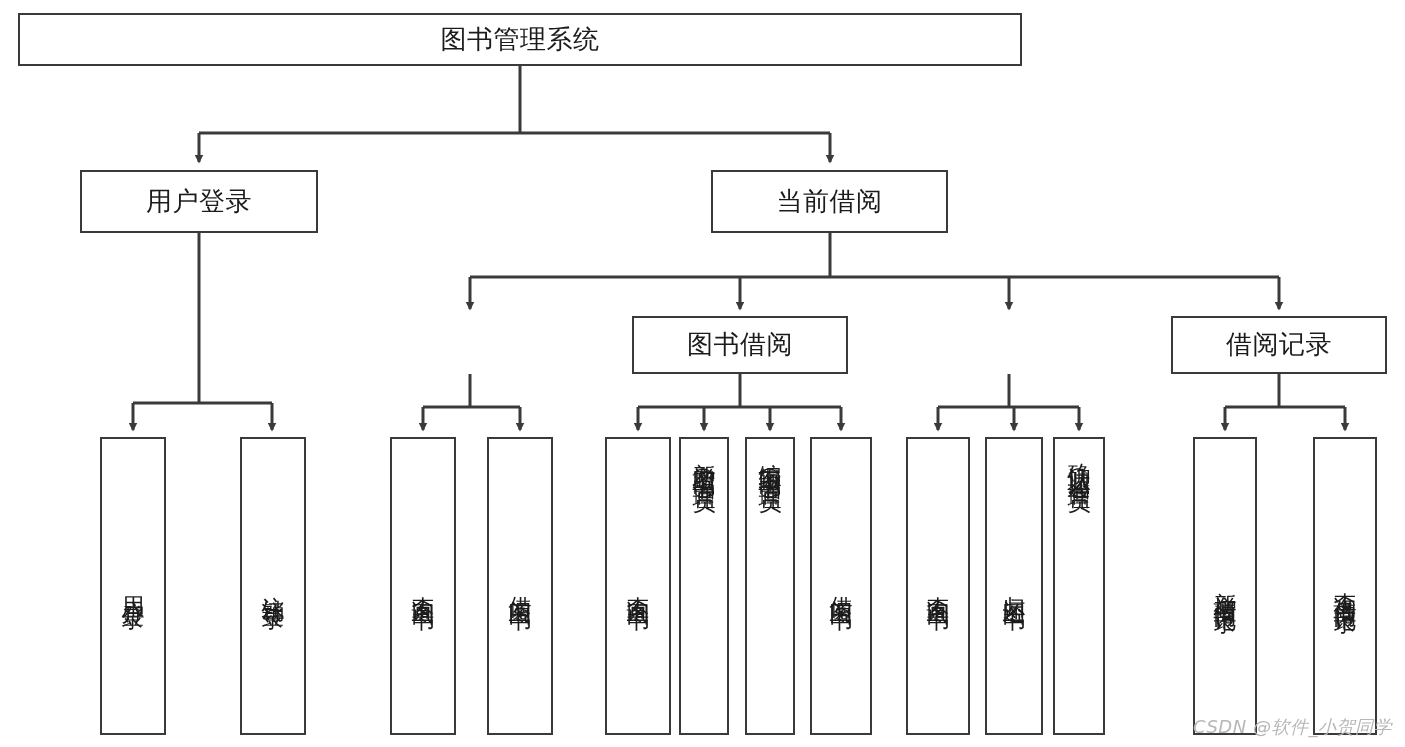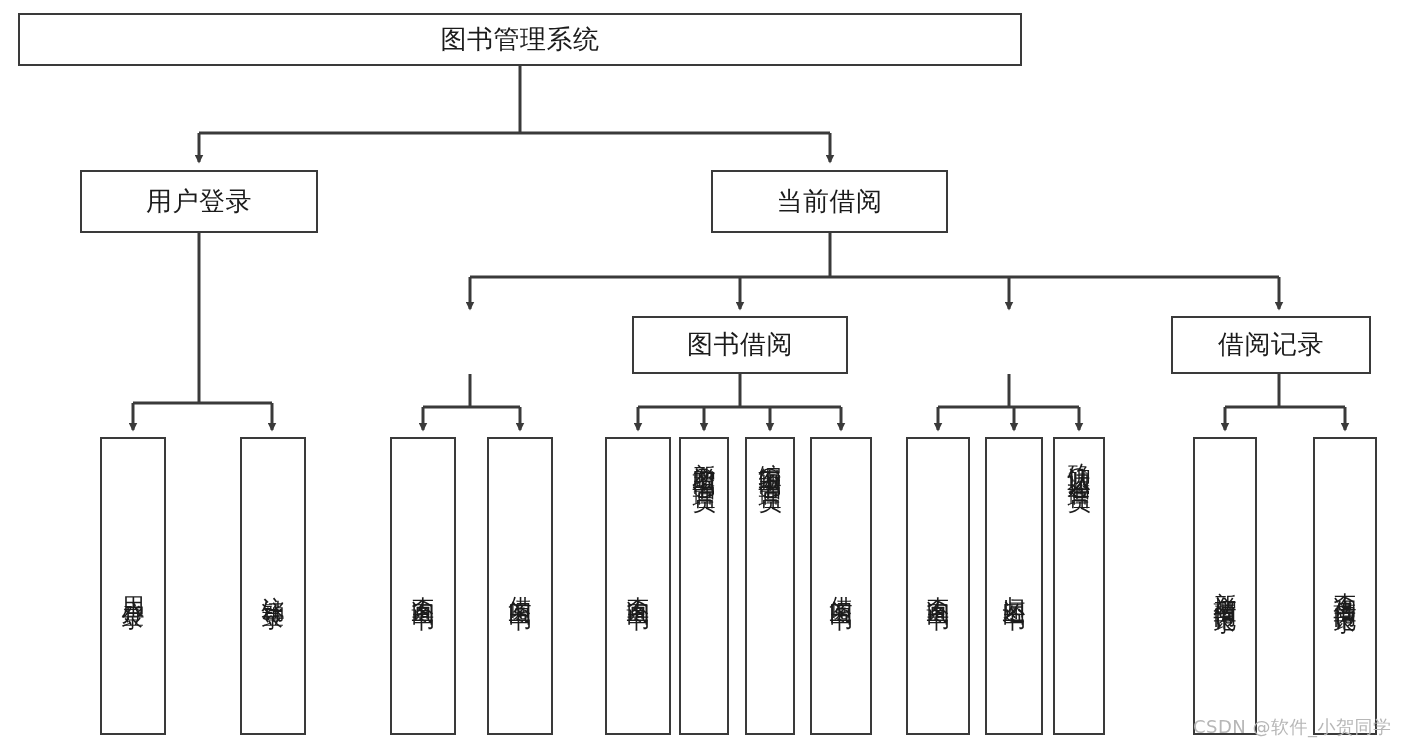--- a/index.html
+++ b/index.html
@@ -60,20 +60,21 @@
   .node.vertical.centered {
     align-items: center;
     padding-top: 0;
   }
   .watermark {
     position: absolute;
     font-size: 18px;
     color: #b7b7b7;
     white-space: nowrap;
     letter-spacing: 0.5px;
+    font-style: italic;
   }
 </style>
 </head>
 <body>
 
 <div id="canvas">
 
   <svg class="edges" viewBox="0 0 1405 747">
     <defs>
       <marker id="arrow" markerWidth="9" markerHeight="9" refX="7.5" refY="4.5" orient="auto" markerUnits="userSpaceOnUse">
@@ -131,21 +132,21 @@
   <div class="node horizontal" style="left:80px; top:170px; width:238px; height:63px;">
     <span class="label">用户登录</span>
   </div>
   <div class="node horizontal" style="left:711px; top:170px; width:237px; height:63px;">
     <span class="label">当前借阅</span>
   </div>
 
   <div class="node horizontal" style="left:632px; top:316px; width:216px; height:58px;">
     <span class="label">图书借阅</span>
   </div>
-  <div class="node horizontal" style="left:1171px; top:316px; width:200px; height:58px;">
+  <div class="node horizontal" style="left:1171px; top:316px; width:216px; height:58px;">
     <span class="label">借阅记录</span>
   </div>
 
   <div class="node vertical centered" style="left:100px; top:437px; width:66px; height:298px;">
     <span class="label">用户登录</span>
   </div>
   <div class="node vertical centered" style="left:240px; top:437px; width:66px; height:298px;">
     <span class="label">注销登录</span>
   </div>
 

